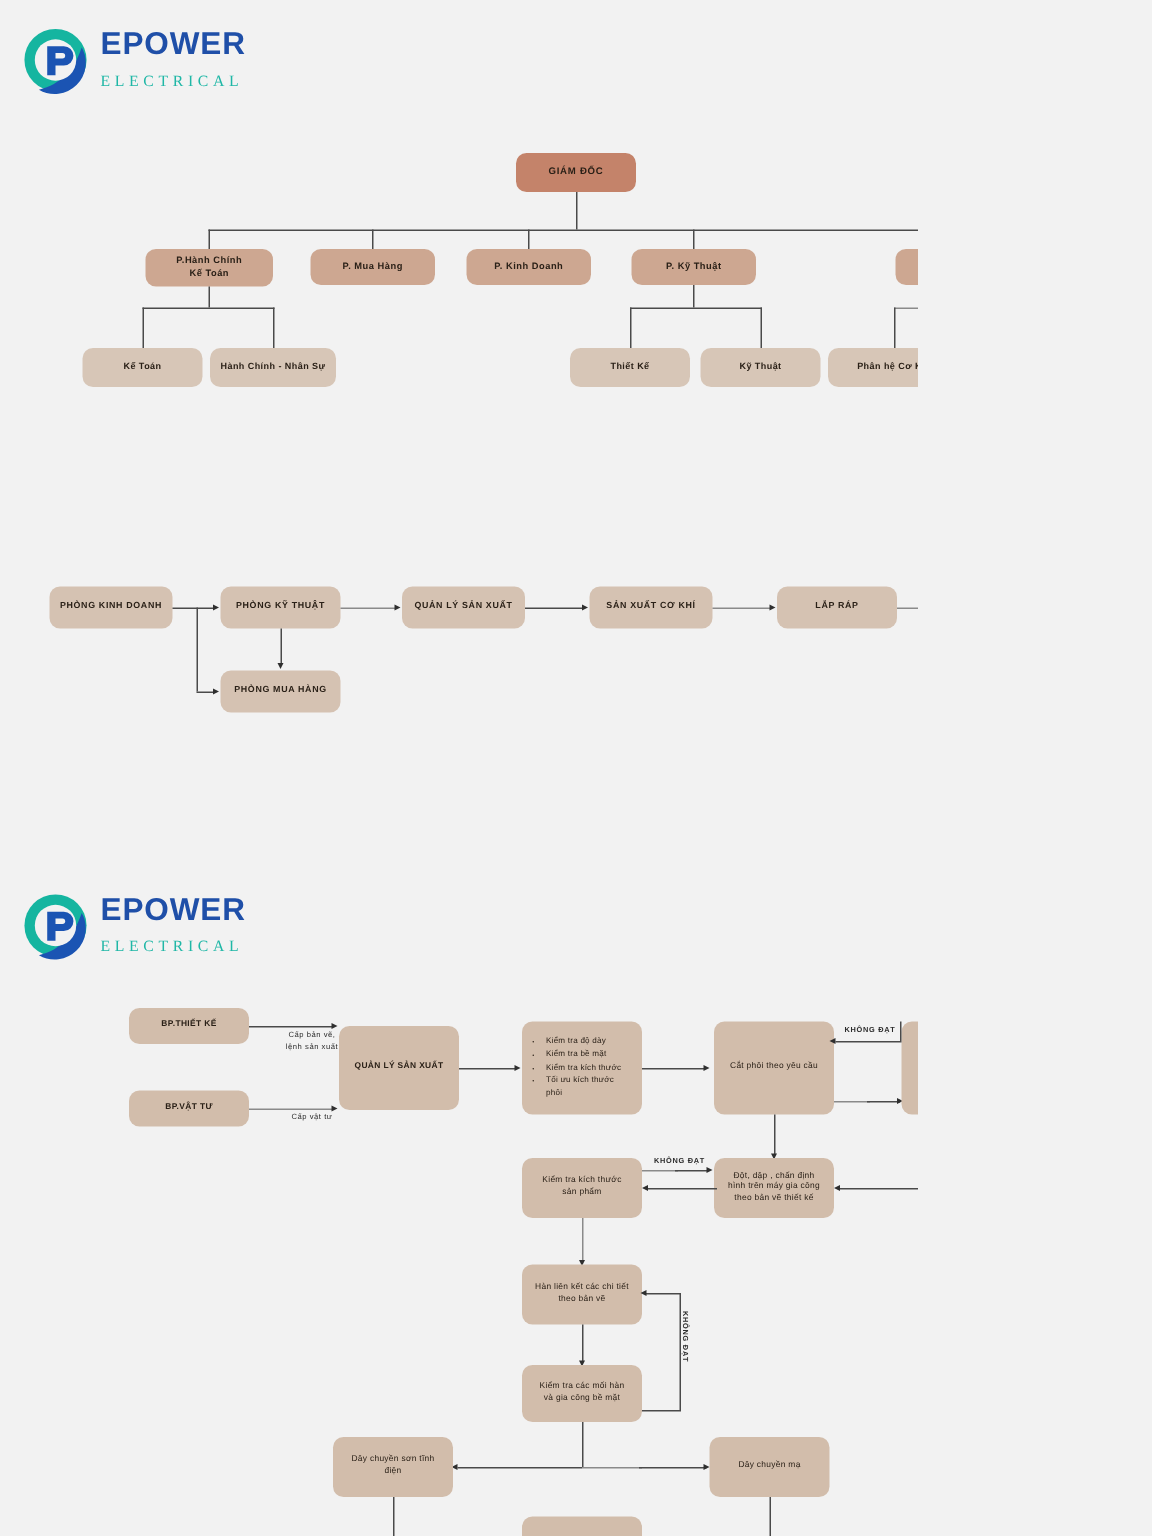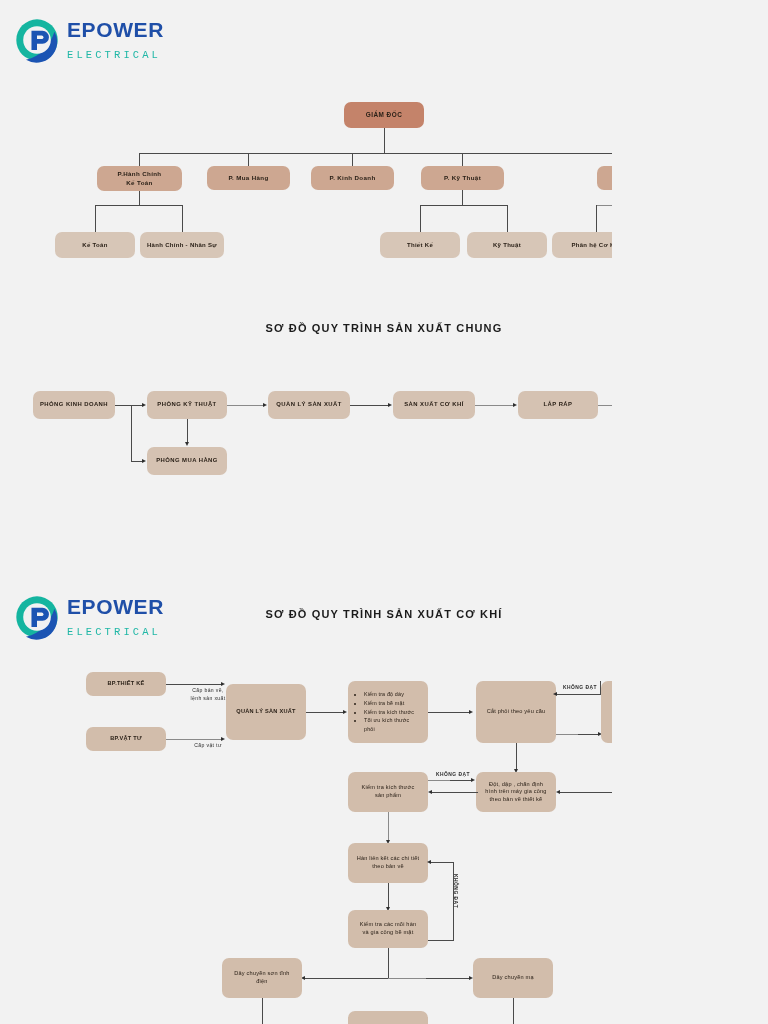--- a/index.html
+++ b/index.html
@@ -20,21 +20,21 @@
   
   .logo { position: absolute; display: flex; align-items: center; gap: 7px; }
   .logo-mark { width: 46px; height: 46px; flex: 0 0 46px; }
   .logo-text { display: flex; flex-direction: column; line-height: 1; }
   .logo-word {
     font-size: 21px; font-weight: bold; color: #1f4fa8;
     letter-spacing: 0.6px; font-family: "Liberation Sans", sans-serif;
   }
   .logo-sub {
     font-size: 10.5px; letter-spacing: 3.1px; color: #1fb7a6;
-    margin-top: 10px; font-family: Liberation Mono, monospace;
+    margin-top: 10px; font-family: Liberation Serif, serif;
   }
 
   
   .sec-title {
     position: absolute;
     font-size: 11px;
     font-weight: bold;
     letter-spacing: 1.15px;
     color: #1b1b1b;
     white-space: nowrap;
@@ -153,21 +153,20 @@
   <div class="node lvl3" style="left:380px; top:232px; width:80px; height:26px;">Thiết Kế</div>
   <div class="node lvl3" style="left:467px; top:232px; width:80px; height:26px;">Kỹ Thuật</div>
 
   <div class="ln v" style="left:638px; top:190px; height:15px;"></div>
   <div class="ln h grey" style="left:596px; top:205px; width:88px;"></div>
   <div class="ln v" style="left:596px; top:205px; height:27px;"></div>
   <div class="ln v grey" style="left:683px; top:205px; height:27px;"></div>
   <div class="node lvl3" style="left:552px; top:232px; width:88px; height:26px;">Phân hệ Cơ Khí</div>
   <div class="node lvl3" style="left:643px; top:232px; width:80px; height:26px;">Phân hệ Điện</div>
 
-  <div class="sec-title" style="left:0; top:322px; width:768px;">SƠ ĐỒ QUY TRÌNH SẢN XUẤT CHUNG</div>
 
   <div class="node flow" style="left:33px; top:391px; width:82px; height:28px;">PHÒNG KINH DOANH</div>
   <div class="node flow" style="left:147px; top:391px; width:80px; height:28px;">PHÒNG KỸ THUẬT</div>
   <div class="node flow" style="left:268px; top:391px; width:82px; height:28px;">QUẢN LÝ SẢN XUẤT</div>
   <div class="node flow" style="left:393px; top:391px; width:82px; height:28px;">SẢN XUẤT CƠ KHÍ</div>
   <div class="node flow" style="left:518px; top:391px; width:80px; height:28px;">LẮP RÁP</div>
   <div class="node flow" style="left:643px; top:391px; width:80px; height:28px;">SẢN PHẨM</div>
   <div class="node flow" style="left:147px; top:447px; width:80px; height:28px;">PHÒNG MUA HÀNG</div>
 
   <div class="ln h" style="left:115px; top:405px; width:28px;"></div>
@@ -199,21 +198,20 @@
       <path d="M50 20 A30 30 0 1 0 50 80 A30 30 0 1 0 50 20 Z" fill="#f2f2f2"></path>
       <path d="M44 30 h18 a14 14 0 0 1 0 28 h-12 v14 h-12 v-42 z" fill="#1b54b3"></path>
       <path d="M50 40 h10 a4 4 0 0 1 0 8 h-10 z" fill="#f2f2f2"></path>
     </svg>
     <div class="logo-text">
       <span class="logo-word">EPOWER</span>
       <span class="logo-sub">ELECTRICAL</span>
     </div>
   </div>
 
-  <div class="sec-title" style="left:0; top:608px; width:768px;">SƠ ĐỒ QUY TRÌNH SẢN XUẤT CƠ KHÍ</div>
 
   <div class="node proc" style="left:86px; top:672px; width:80px; height:24px;">BP.THIẾT KẾ</div>
   <div class="node proc" style="left:86px; top:727px; width:80px; height:24px;">BP.VẬT TƯ</div>
 
   <div class="ln h" style="left:166px; top:684px; width:56px;"></div>
   <div class="arrow right" style="left:221px; top:681.5px;"></div>
   <div class="edge-label" style="left:177px; top:687px; width:62px;">
     <span>Cấp bản vẽ,</span><br>
     <span>lệnh sản xuất</span>
   </div>

